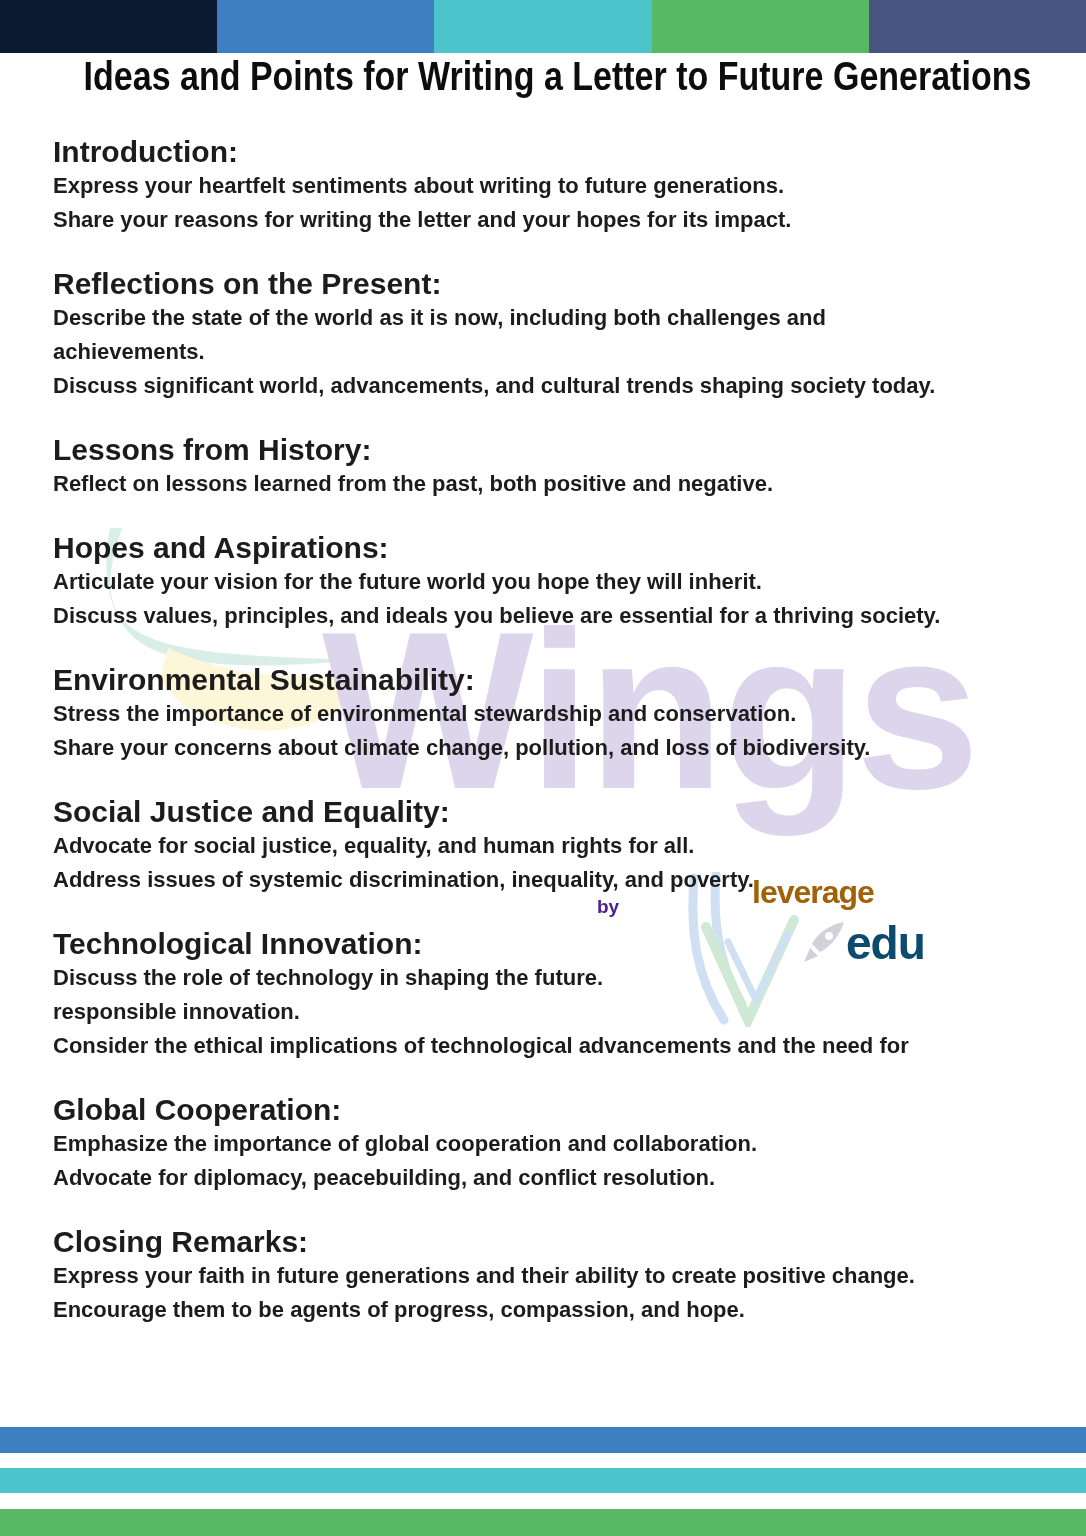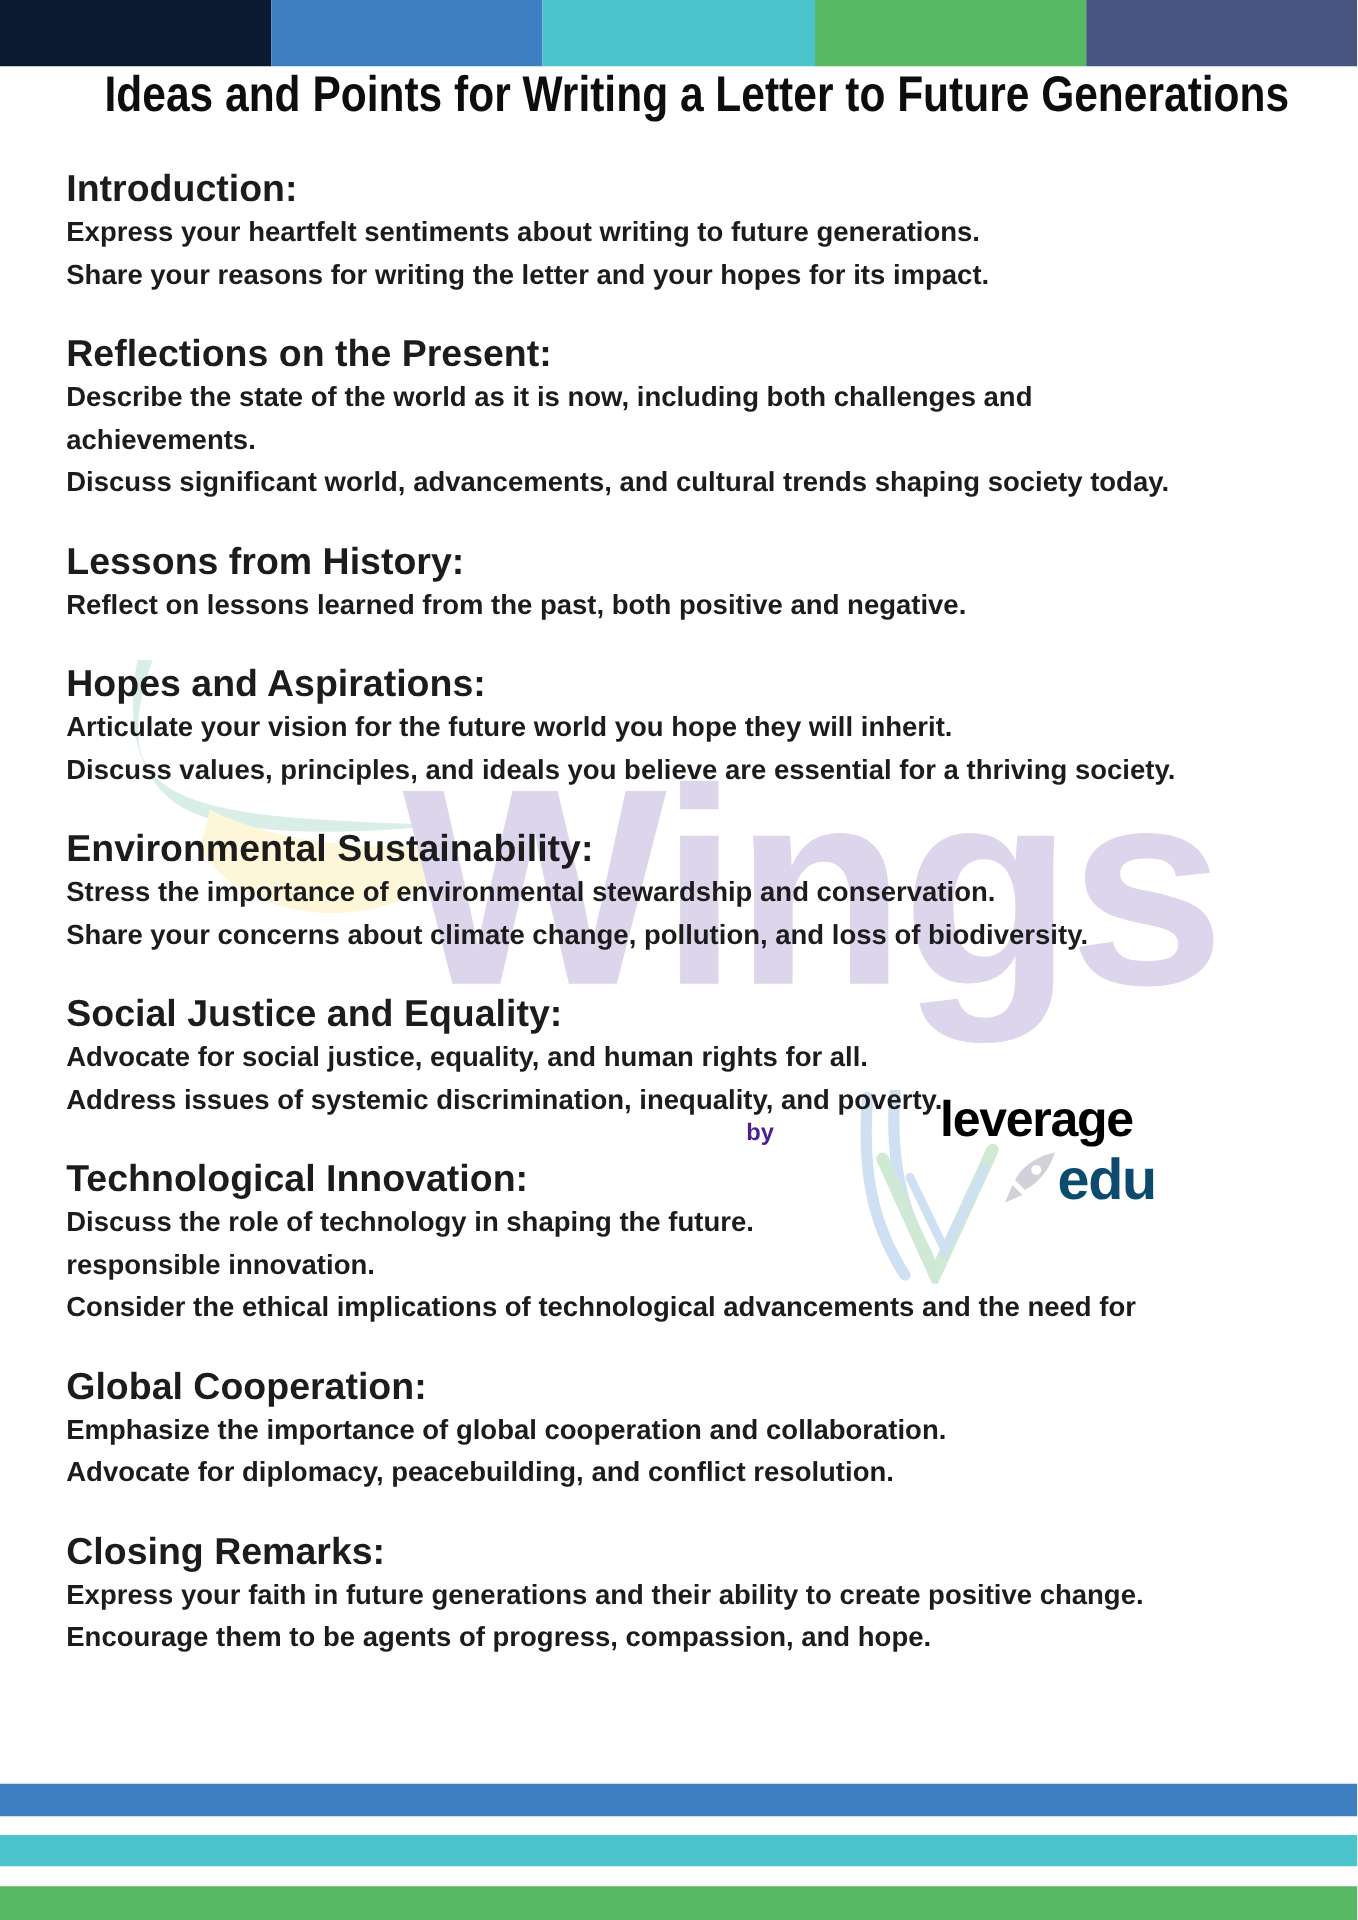--- a/index.html
+++ b/index.html
@@ -23,21 +23,21 @@
     position:absolute;left:322px;top:598px;
     font-size:224px;line-height:1;font-weight:700;letter-spacing:-3px;
     color:#dcd5ec;white-space:nowrap;
   }
   .wm-by{
     position:absolute;left:597px;top:896px;
     font-size:19px;font-weight:700;color:#4c1d95;
   }
   .wm-leverage{
     position:absolute;left:752px;top:874px;
-    font-size:40px;font-weight:700;letter-spacing:-1px;color:#000000;
+    font-size:32px;font-weight:700;letter-spacing:-1px;color:#a16207;
   }
   .wm-edu{
     position:absolute;left:846px;top:916px;
     font-size:46px;font-weight:700;letter-spacing:-1px;color:#0c4a6e;
   }
   .wm-svg{position:absolute;}
   
   .content{position:relative;z-index:1;}
   h1.title{
     margin:52px 0 0 0;padding:0;height:48px;

